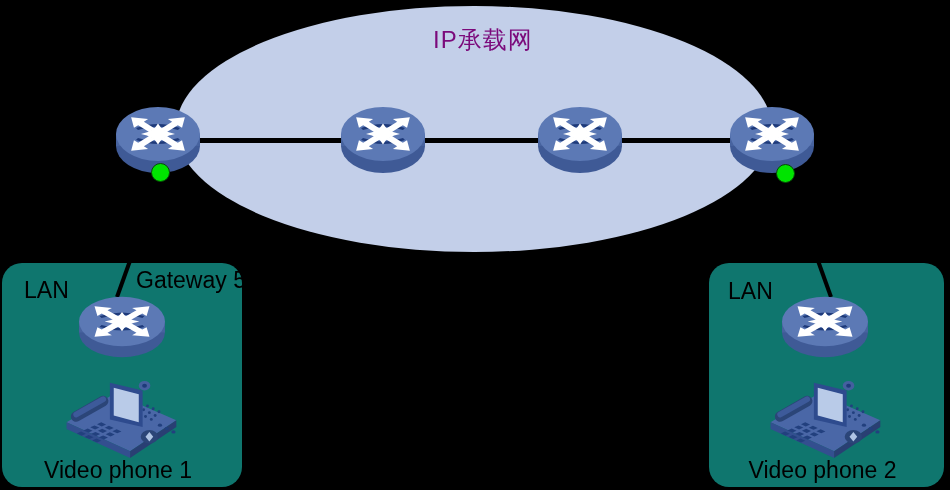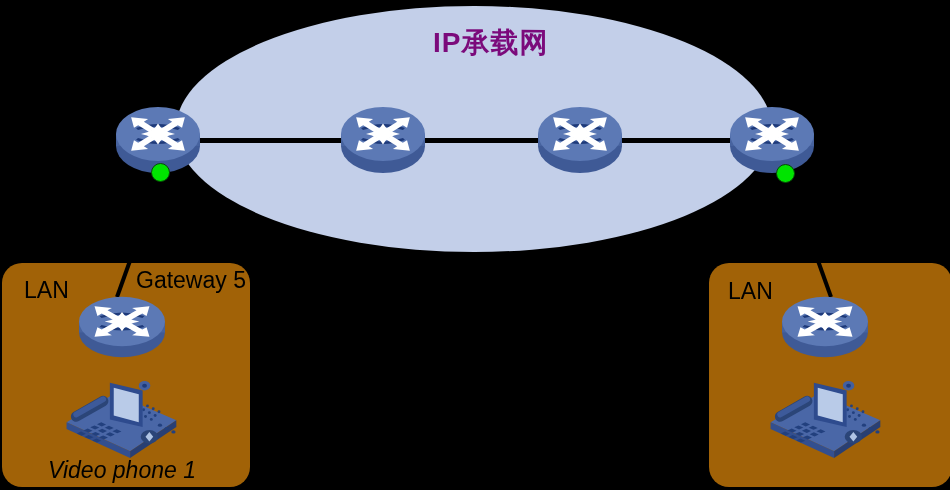--- a/index.html
+++ b/index.html
@@ -1,28 +1,28 @@
 <!DOCTYPE html>
 <html><head>
 <meta charset="utf-8">
 <style>
   html,body{margin:0;padding:0;background:#000;}
   .stage{position:relative;width:950px;height:490px;background:#000;overflow:hidden;
          font-family:"Liberation Sans",sans-serif;}
   .cloud{position:absolute;left:176px;top:6px;width:596px;height:246px;
          background:#C3CFE9;border-radius:50%;}
-  .cloud-title{position:absolute;left:433px;top:24px;font-size:28px;font-weight:bold;
+  .cloud-title{position:absolute;left:433px;top:24px;font-size:24px;font-weight:normal;
          color:#7B0A7B;letter-spacing:1px;white-space:nowrap;}
   .backbone-line{position:absolute;left:158px;top:138px;width:614px;height:5px;background:#000;}
   .router{position:absolute;}
   .status-dot{position:absolute;width:19px;height:19px;border-radius:50%;
          background:#00E400;border:1px solid #064b06;box-sizing:border-box;}
-  .site-box{position:absolute;top:263px;height:224px;background:#a16207;border-radius:20px;padding-left:8px;}
+  .site-box{position:absolute;top:263px;height:224px;background:#0f766e;border-radius:20px;}
   .site-label{position:absolute;color:#000;font-size:23px;white-space:nowrap;}
-  .phone-caption{left:0;right:8px;text-align:center;top:194px;font-style:italic;}
+  .phone-caption{left:0;right:8px;text-align:center;top:194px;}
   .pointer-overlay{position:absolute;left:0;top:0;width:950px;height:490px;pointer-events:none;}
   .phone{position:absolute;}
 </style>
 </head>
 <body>
 
 <svg width="0" height="0" style="position:absolute" aria-hidden="true">
   <defs>
     <g id="router-shape">
       <ellipse cx="44" cy="41" rx="42" ry="27" fill="#3F5A96"></ellipse>
@@ -109,20 +109,21 @@
   <div class="cloud-title">IP承载网</div>
 
   <div class="site-box" style="left:2px;width:240px">
     <div class="site-label" style="left:22px;top:14px">LAN</div>
     <div class="site-label" style="left:134px;top:4px">Gateway 5</div>
     <div class="site-label phone-caption">Video phone 1</div>
   </div>
 
   <div class="site-box" style="left:709px;width:235px">
     <div class="site-label" style="left:19px;top:15px">LAN</div>
+    <div class="site-label phone-caption">Video phone 2</div>
   </div>
 
   <svg class="pointer-overlay" viewBox="0 0 950 490">
     <line x1="131" y1="258" x2="117" y2="297" stroke="#000" stroke-width="4"></line>
     <line x1="817" y1="258" x2="831" y2="297" stroke="#000" stroke-width="4"></line>
   </svg>
 
   <svg class="router" viewBox="0 0 88 70" preserveAspectRatio="none" style="left:77px;top:295px;width:90px;height:64px">
       <use href="#router-shape"></use>
     </svg>

